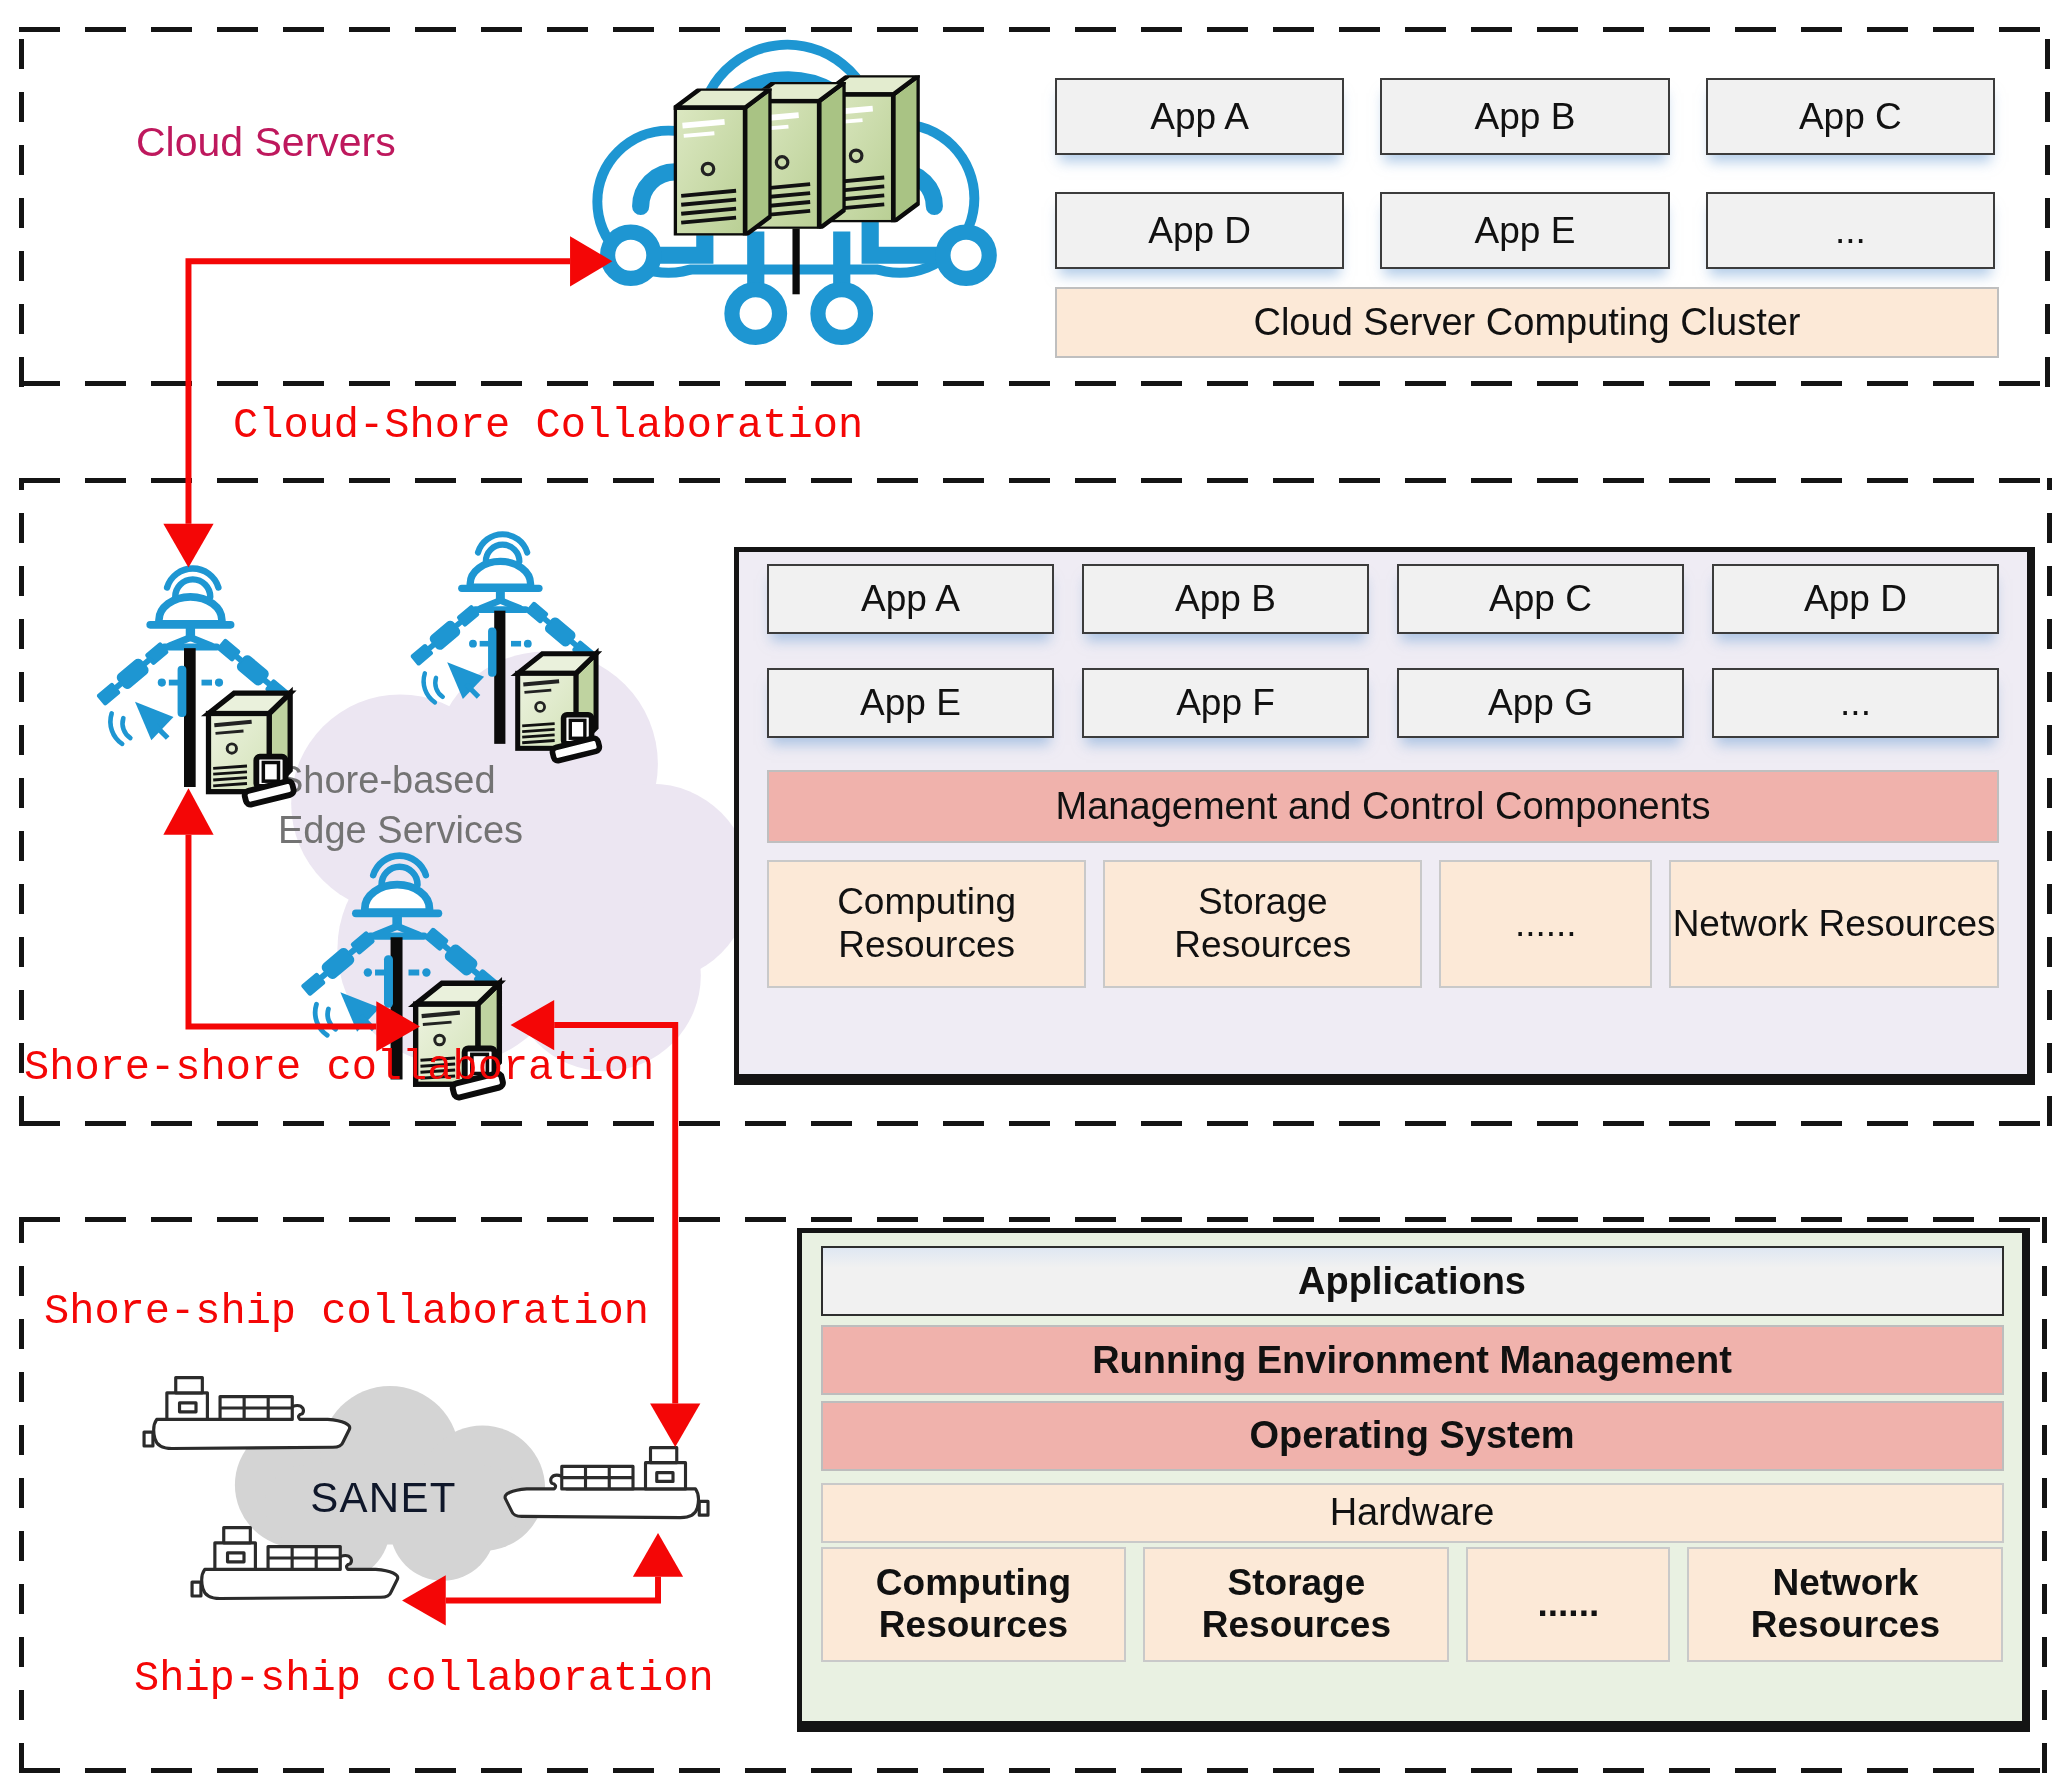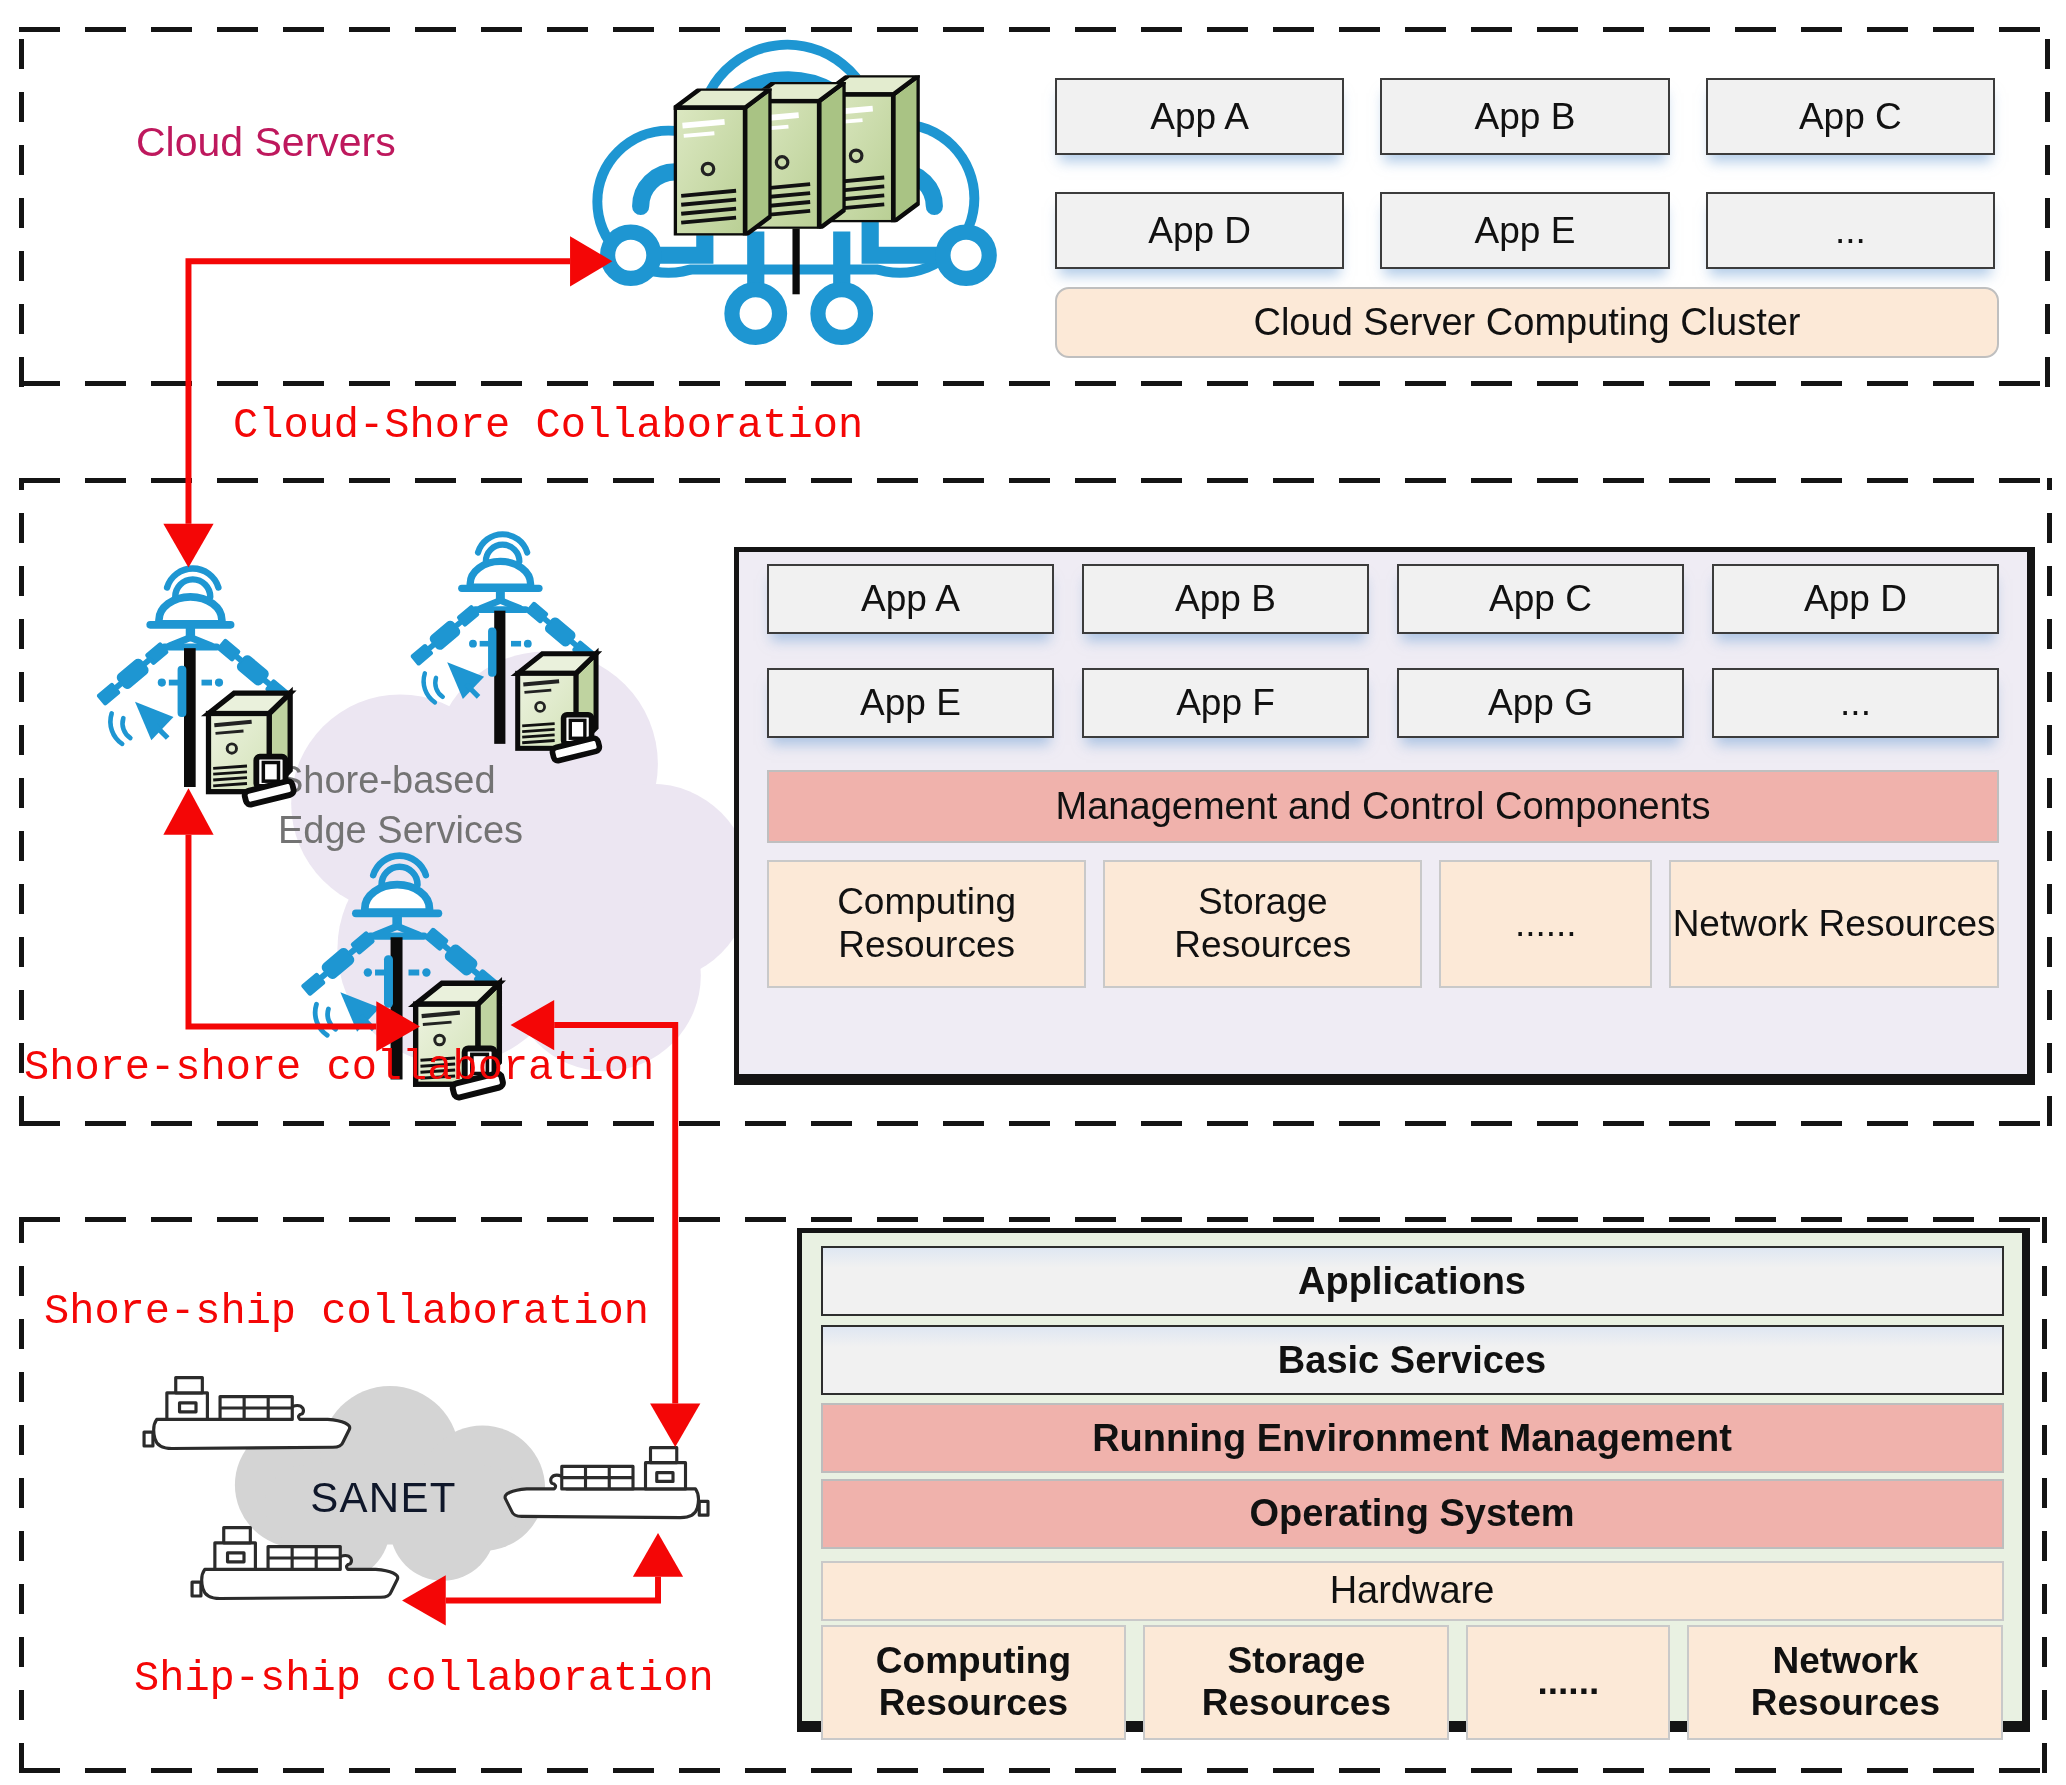--- a/index.html
+++ b/index.html
@@ -57,21 +57,21 @@
     font-size:38px;border:2.6px solid #BFBFBF;
   }
   .bar.peach{background:var(--bar-peach);}
   .bar.pink{background:var(--bar-pink);}
 
   .top-apps{
     left:1055px;top:78px;width:940px;
     display:grid;grid-template-columns:repeat(3,1fr);grid-column-gap:36px;grid-row-gap:37px;
   }
   .top-apps .app-box{height:73px;}
-  .cluster-bar{left:1055px;top:287px;width:940px;height:67px;border-radius:14px;}
+  .cluster-bar{left:1055px;top:287px;width:940px;height:67px;}
 
   
   .panel{
     position:absolute;border:5.3px solid #141414;border-right-width:8.6px;border-bottom-width:11.2px;
     box-sizing:border-box;
   }
   .shore-panel{
     left:734px;top:547px;width:1301px;height:538px;background:var(--shore-panel-bg);
     padding:12px 28px;
   }
@@ -341,21 +341,20 @@
       <use href="#sym-ship" width="360" height="150"></use>
     </svg>
   <svg class="abs" style="left:187px;top:1520px" width="228" height="95" viewBox="0 0 360 150">
       <use href="#sym-ship" width="360" height="150"></use>
     </svg>
 
   <div class="sanet-label">SANET</div>
 
   <div class="panel ship-panel">
     <div class="ship-row gray mb14">Applications</div>
-    <div class="ship-row gray mb12">Basic Services</div>
     <div class="ship-row pink mb8">Running Environment Management</div>
     <div class="ship-row pink mb18">Operating System</div>
     <div class="hardware-bar mb6">Hardware</div>
     <div class="res-grid ship-res">
       <div class="res-box">Computing Resources</div>
       <div class="res-box">Storage Resources</div>
       <div class="res-box">......</div>
       <div class="res-box">Network Resources</div>
     </div>
   </div>

